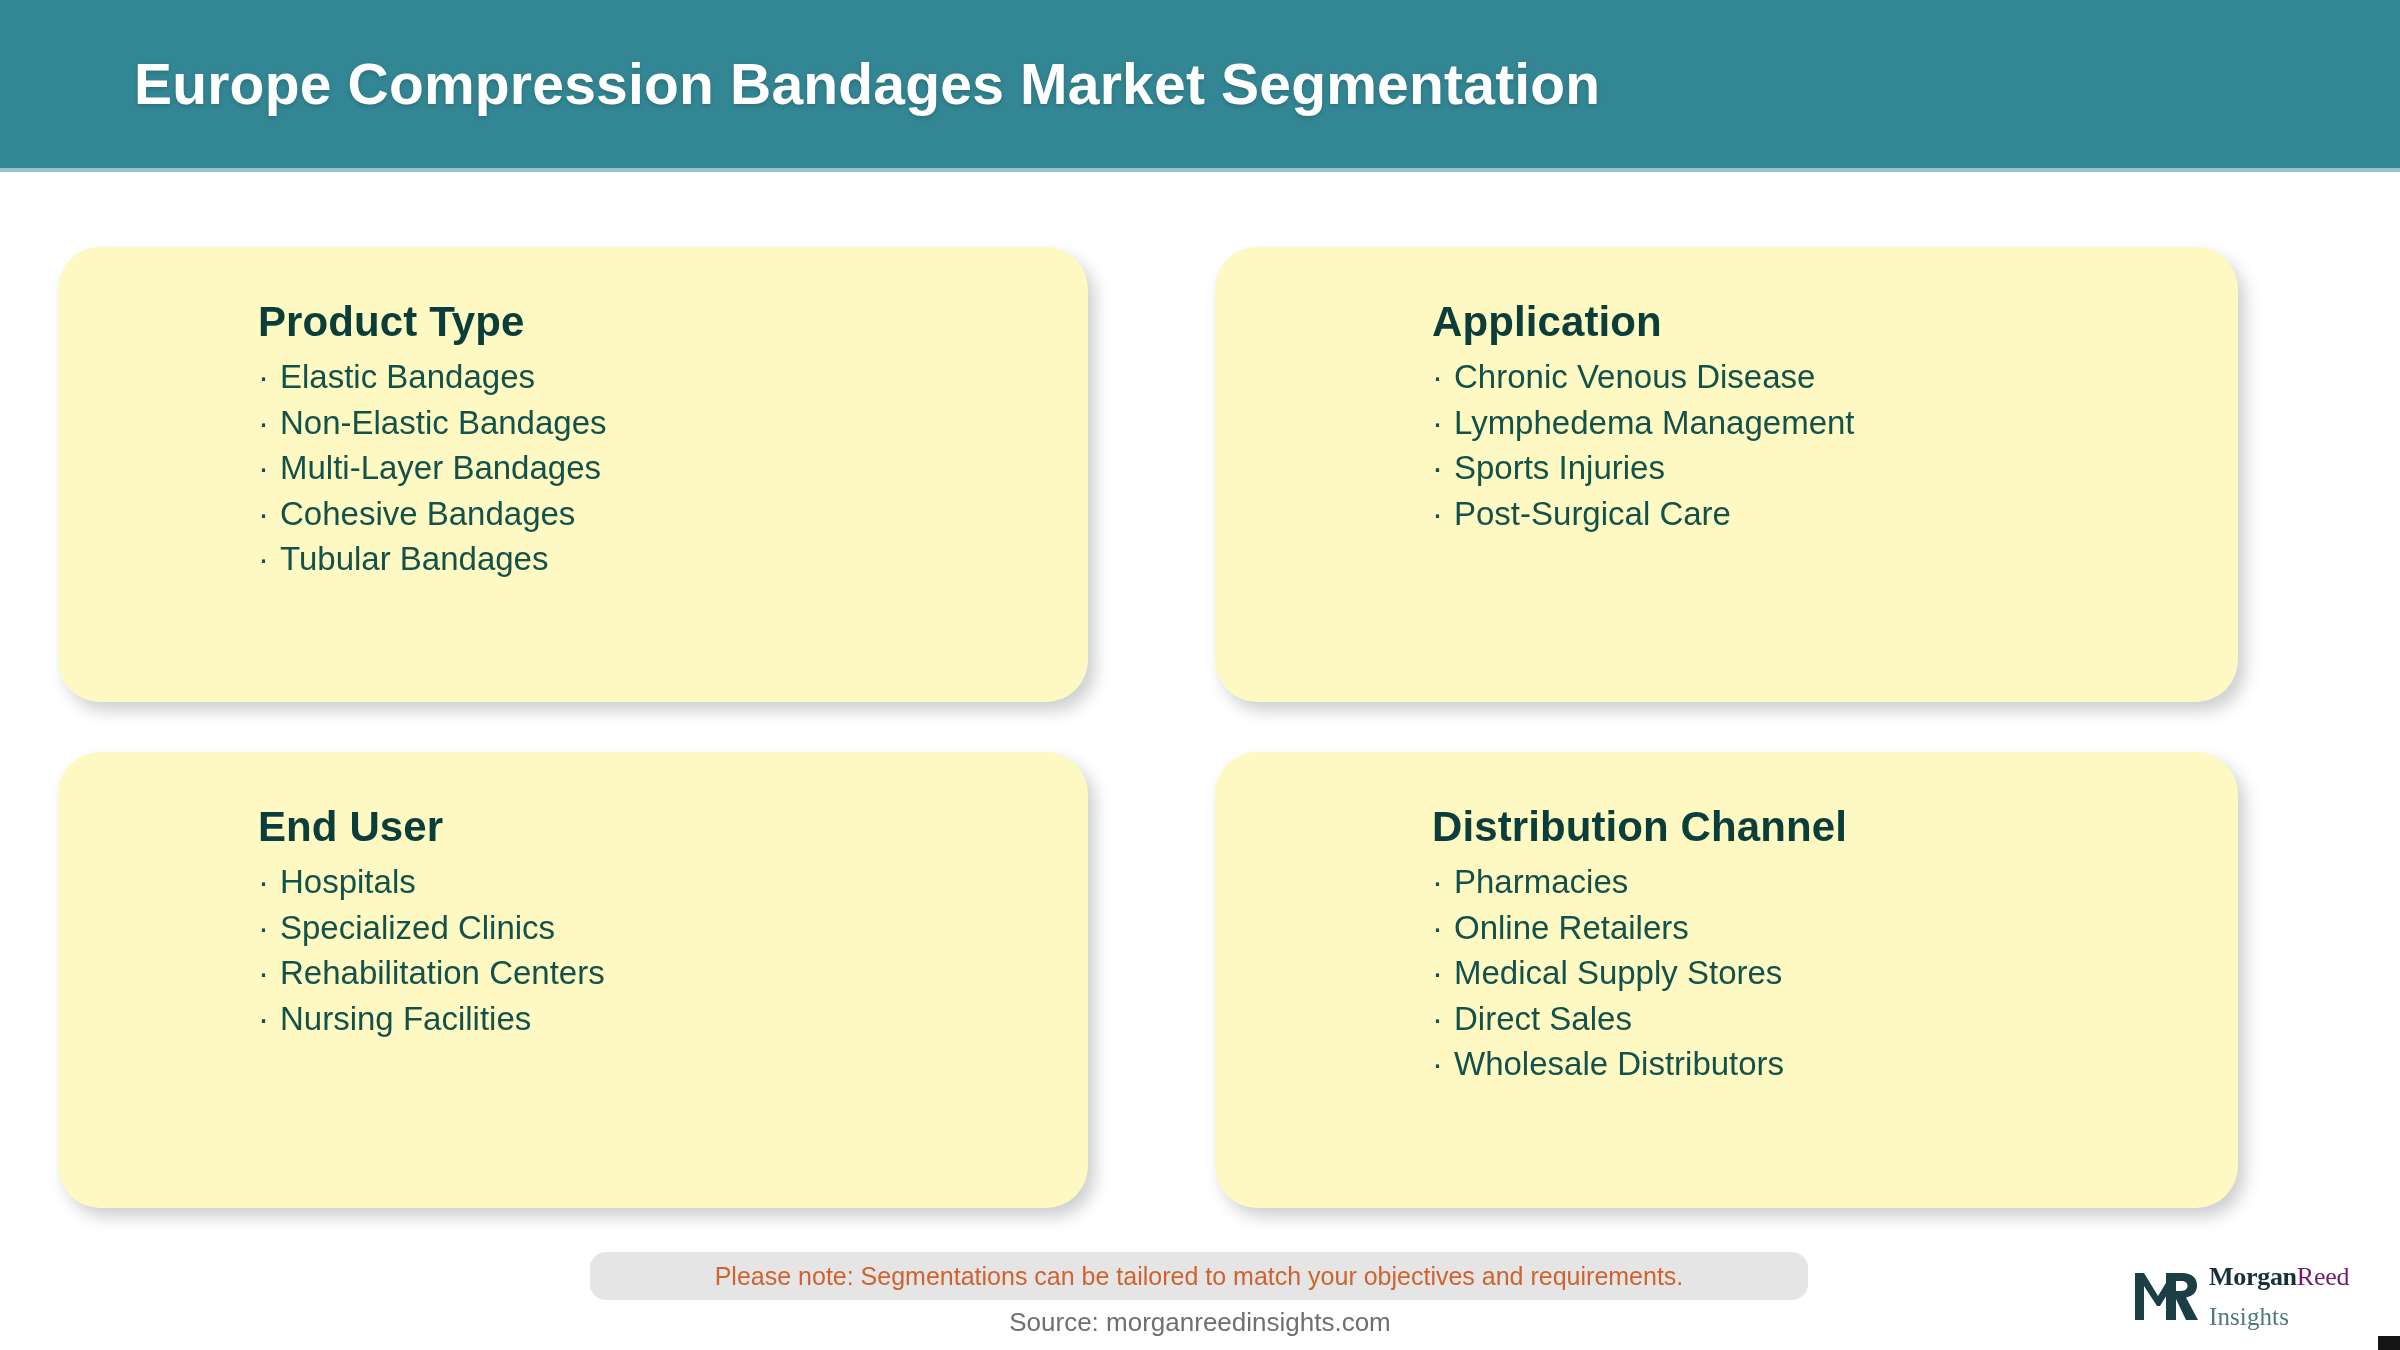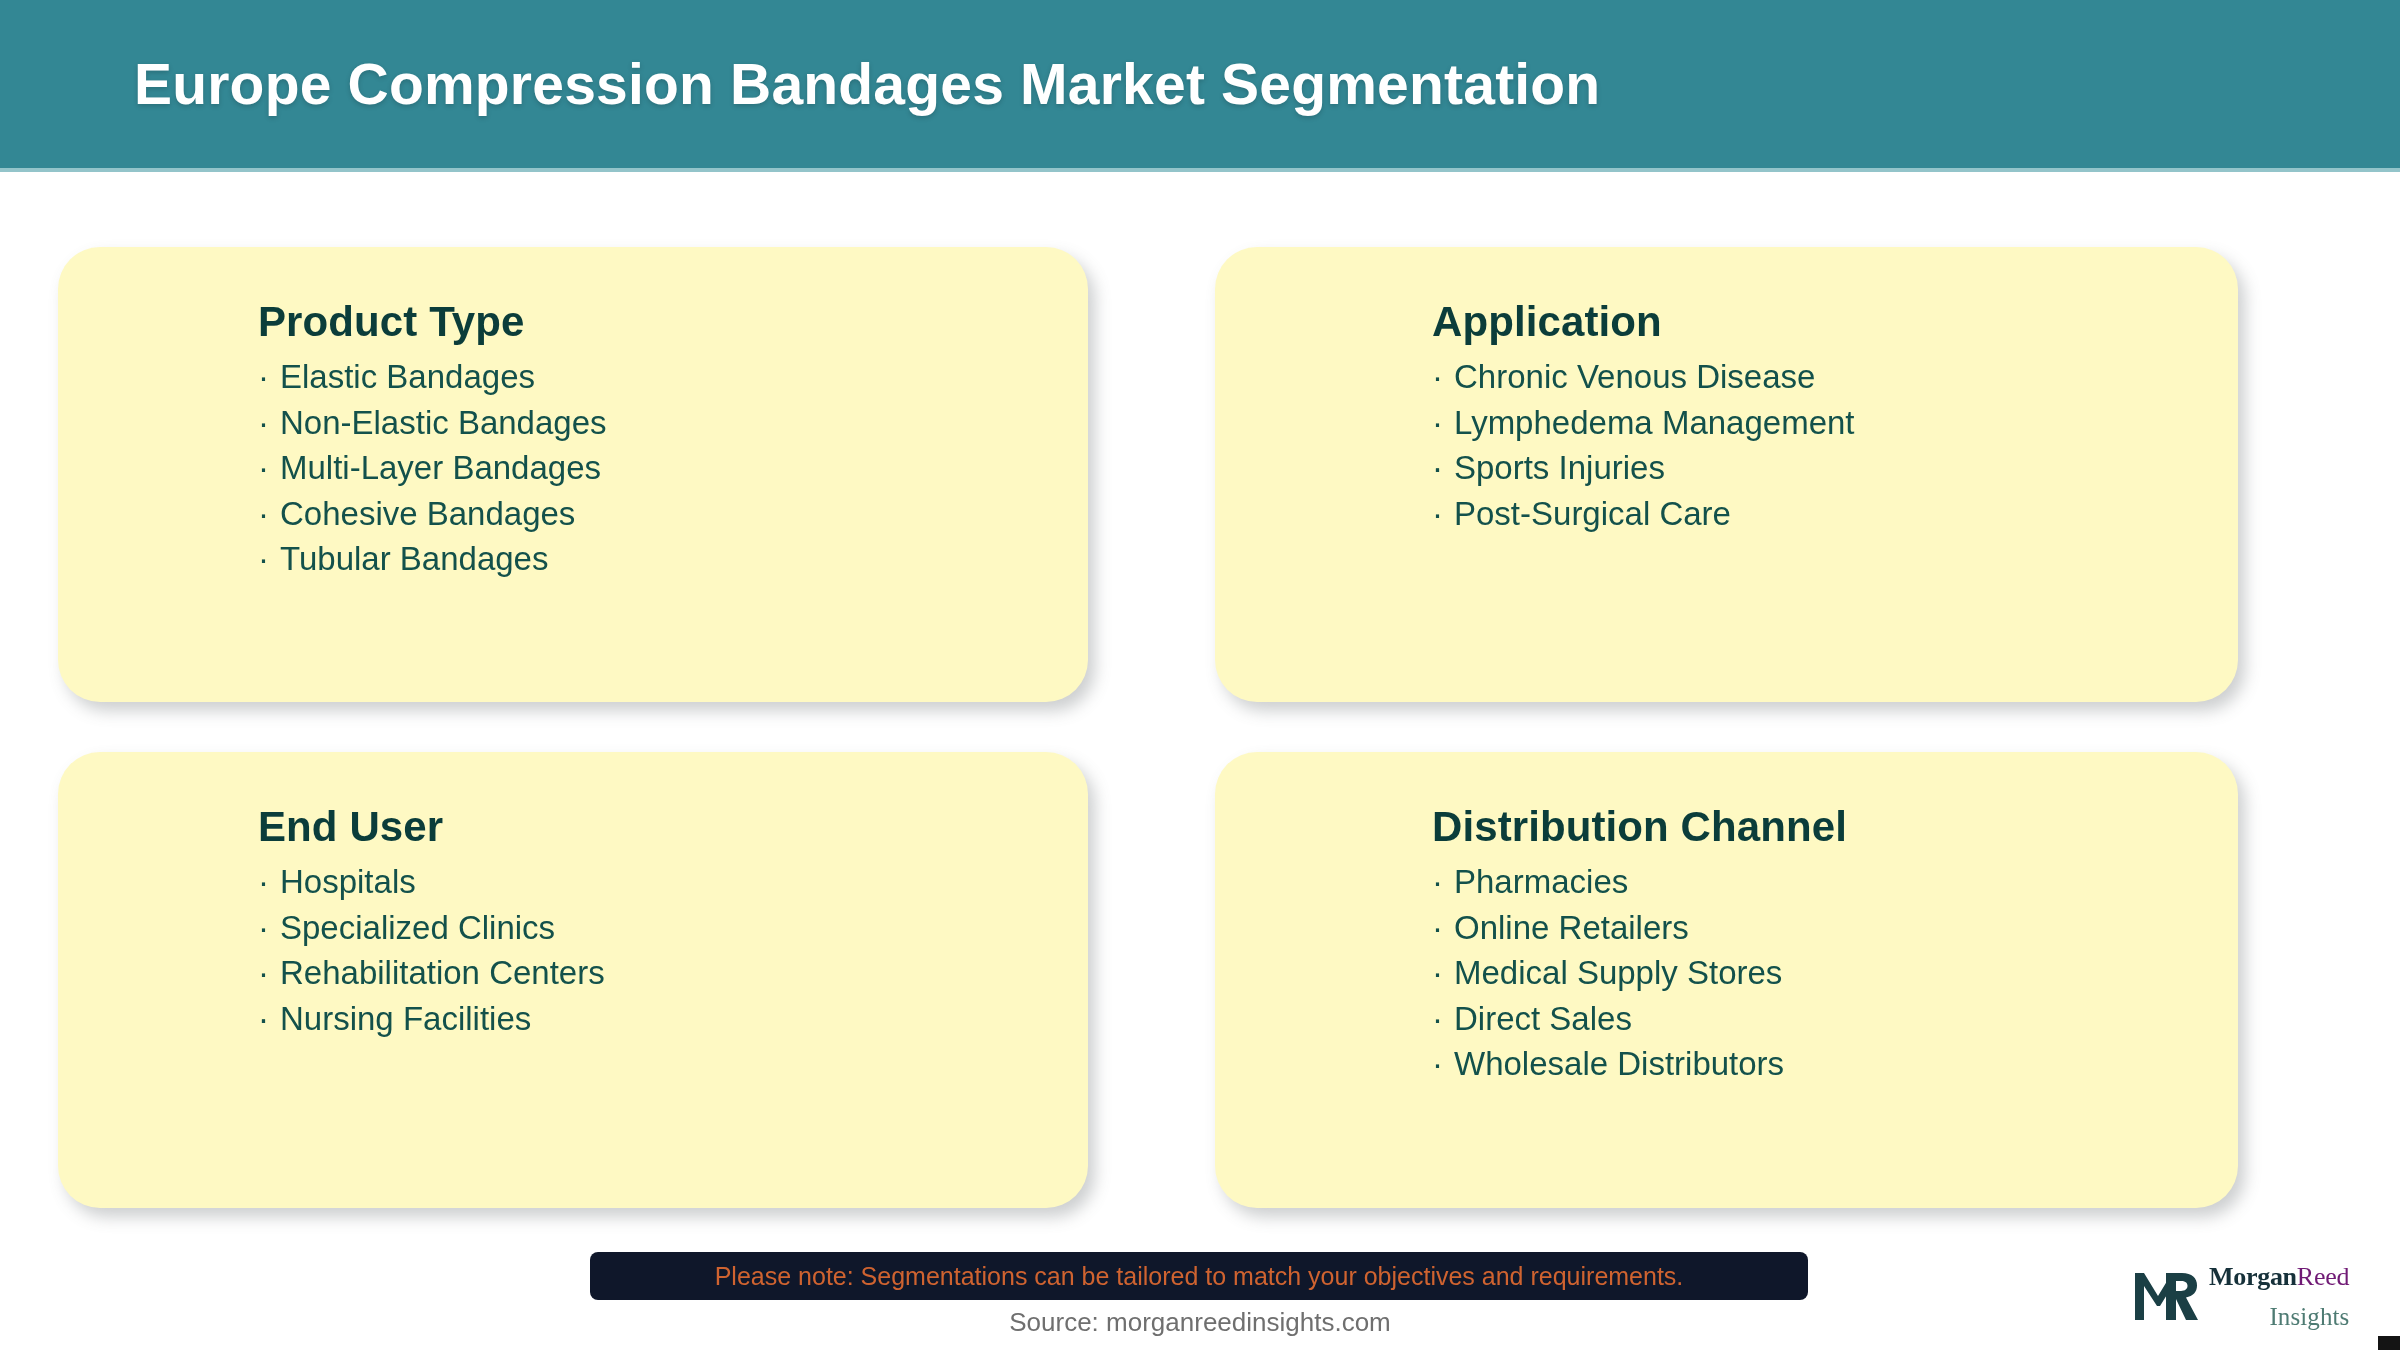--- a/index.html
+++ b/index.html
@@ -100,22 +100,22 @@
     color: #13514b;
   }
 
   
   #footer-note-pill {
     position: absolute;
     left: 590px;
     top: 1252px;
     width: 1218px;
     height: 48px;
-    background: #0f172a;
-    border-radius: 8px;
+    background: #e5e5e5;
+    border-radius: 16px;
     display: flex;
     align-items: center;
     justify-content: center;
     box-sizing: border-box;
   }
   #footer-note-text {
     color: #cf6330;
     font-size: 25px;
     white-space: nowrap;
   }
@@ -157,21 +157,20 @@
     color: #701a75;
     font-size: 26px;
     letter-spacing: -.2px;
   }
   #logo-name-insights {
     display: block;
     margin-top: 14px;
     color: #4e7b73;
     font-size: 25px;
     letter-spacing: .1px;
-    text-align: right;
   }
 
   #corner-mark {
     position: absolute;
     right: 0;
     bottom: 0;
     width: 22px;
     height: 14px;
     background: #141414;
   }

